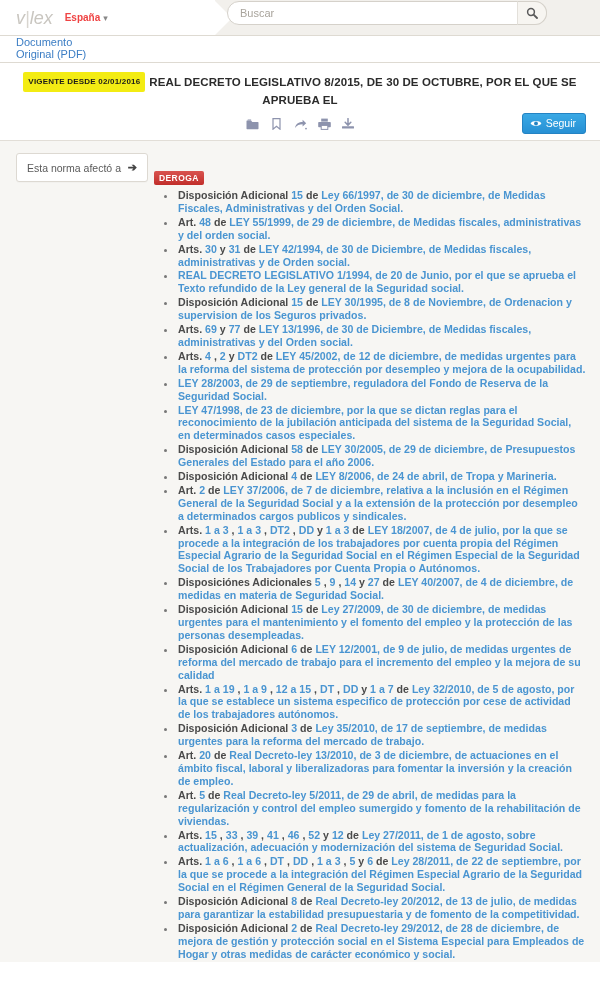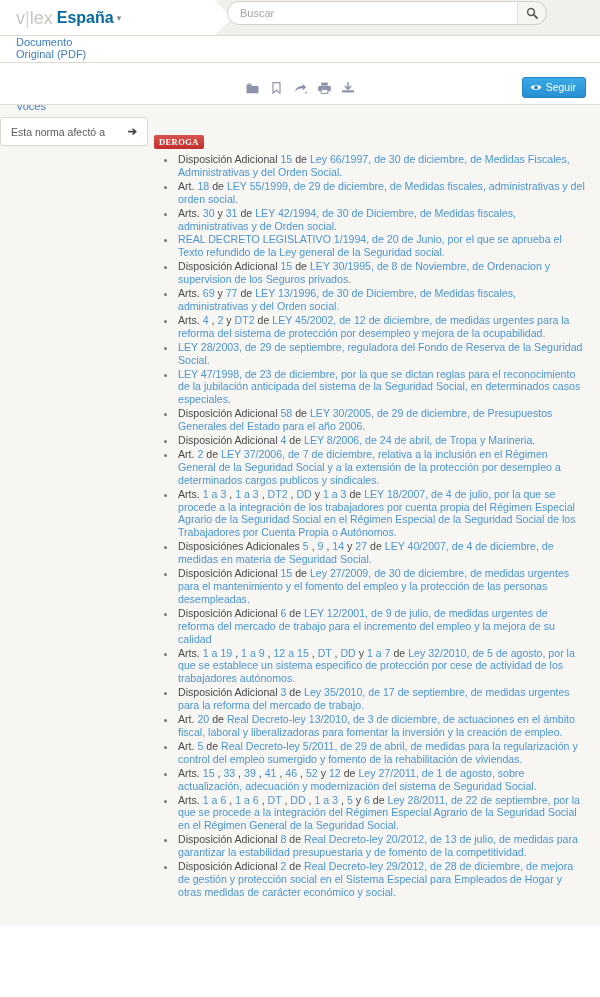--- a/index.html
+++ b/index.html
@@ -43,31 +43,32 @@
     width: 0; height: 0;
     border-left: 18px solid #ffffff;
     border-top: 18px solid transparent;
     border-bottom: 18px solid transparent;
   }
   .logo {
     font-size: 18px;
     color: #c9c6c0;
     letter-spacing: 0px;
     font-weight: 400;
-    margin-right: 4px;
+    margin-right: 12px;
     line-height: 1;
+    font-style: italic;
   }
   .logo .bar {
     color: #d8d5cf;
     font-weight: 300;
   }
   .country {
-    font-size: 16px;
-    font-weight: bold;
-    color: #0369a1;
+    font-size: 10px;
+    font-weight: bold;
+    color: #ef4444;
   }
   .country-caret {
     font-size: 9px;
     color: #888;
     margin-left: 3px;
   }
   .search-area {
     position: absolute;
     left: 227px; top: 1px;
     width: 320px; height: 36px;
@@ -198,20 +199,21 @@
   .content {
     display: flex;
     background: #f7f6f3;
     min-height: 820px;
     padding-top: 12px;
     box-sizing: border-box;
   }
   .leftcol {
     width: 148px;
     flex: 0 0 148px;
+    padding-left: 16px;
     box-sizing: border-box;
   }
   .affect-box {
     background: #fff;
     border: 1px solid #ddd9d2;
     border-radius: 3px;
     padding: 7px 10px;
     font-size: 10.5px;
     color: #5a5a5a;
     display: flex;
@@ -245,26 +247,26 @@
     display: inline-block;
     margin-top: 18px;
     background: #c9302c;
     background-image: linear-gradient(#d9534f, #c12e2a);
     color: #fff;
     font-size: 8.5px;
     font-weight: bold;
     letter-spacing: 0.4px;
     padding: 2px 5px;
     border-radius: 2px;
-    font-family: Liberation Serif, serif;
   }
   ul.affect-list {
     margin: 4px 0 0 0;
     padding-left: 22px;
     list-style: disc;
+    font-weight: bold;
   }
   ul.affect-list li {
     font-size: 10.6px;
     line-height: 12.9px;
     color: #4a4a4a;
     margin: 0 0 1px 0;
     padding-left: 2px;
   }
   ul.affect-list li::marker { color: #777; font-size: 9px; }
   .lnk { color: #4a95d1; cursor: pointer; }
@@ -294,20 +296,23 @@
 </div>
 
 <div class="tabbar">
   <div class="tab">Documento</div>
   <div class="tab">Original (PDF)</div>
   <div class="tab active">Análisis</div>
   <div class="tab">Voces</div>
 </div>
 
 <div class="titleblock">
+  <div class="title-line">
+    <span class="vigente-badge">VIGENTE DESDE 02/01/2016</span><span>REAL DECRETO LEGISLATIVO 8/2015, DE 30 DE OCTUBRE, POR EL QUE SE APRUEBA EL</span>
+  </div>
 
   <div class="tools-row">
     <span class="tool-icon">
       <svg width="13" height="11" viewBox="0 0 13 11">
         <path d="M0.5 2.2 L0.5 9.6 A0.6 0.6 0 0 0 1.1 10.2 L11.9 10.2 A0.6 0.6 0 0 0 12.5 9.6 L12.5 3.6 A0.6 0.6 0 0 0 11.9 3.0 L6.3 3.0 L5.0 1.5 L1.1 1.5 A0.6 0.6 0 0 0 0.5 2.2 Z" fill="#8d93ad"></path>
         <rect x="1.6" y="0.4" width="3.6" height="1.2" rx="0.4" fill="#8d93ad"></rect>
       </svg>
     </span>
     <span class="tool-icon">
       <svg width="9" height="12" viewBox="0 0 9 12">
@@ -351,21 +356,21 @@
       <span>Esta norma afectó a</span>
       <span class="arrow-right">➔</span>
     </div>
   </div>
 
   <div class="rightcol">
     <div>
       <span class="deroga-badge">DEROGA</span>
       <ul class="affect-list" id="affect-list">
           <li><span class="sep">Disposición Adicional </span><span class="num">15</span><span class="sep"> de </span><span class="lnk">Ley 66/1997, de 30 de diciembre, de Medidas Fiscales, Administrativas y del Orden Social.</span></li>
-          <li><span class="sep">Art. </span><span class="num">18</span><span class="sep"> de </span><span class="lnk">LEY 55/1999, de 29 de diciembre, de Medidas fiscales, administrativas y del orden social.</span></li>
+          <li><span class="sep">Art. </span><span class="num">48</span><span class="sep"> de </span><span class="lnk">LEY 55/1999, de 29 de diciembre, de Medidas fiscales, administrativas y del orden social.</span></li>
           <li><span class="sep">Arts. </span><span class="num">30</span><span class="sep"> y </span><span class="num">31</span><span class="sep"> de </span><span class="lnk">LEY 42/1994, de 30 de Diciembre, de Medidas fiscales, administrativas y de Orden social.</span></li>
           <li><span class="lnk">REAL DECRETO LEGISLATIVO 1/1994, de 20 de Junio, por el que se aprueba el Texto refundido de la Ley general de la Seguridad social.</span></li>
           <li><span class="sep">Disposición Adicional </span><span class="num">15</span><span class="sep"> de </span><span class="lnk">LEY 30/1995, de 8 de Noviembre, de Ordenacion y supervision de los Seguros privados.</span></li>
           <li><span class="sep">Arts. </span><span class="num">69</span><span class="sep"> y </span><span class="num">77</span><span class="sep"> de </span><span class="lnk">LEY 13/1996, de 30 de Diciembre, de Medidas fiscales, administrativas y del Orden social.</span></li>
           <li><span class="sep">Arts. </span><span class="num">4</span><span class="sep"> , </span><span class="num">2</span><span class="sep"> y </span><span class="num">DT2</span><span class="sep"> de </span><span class="lnk">LEY 45/2002, de 12 de diciembre, de medidas urgentes para la reforma del sistema de protección por desempleo y mejora de la ocupabilidad.</span></li>
           <li><span class="lnk">LEY 28/2003, de 29 de septiembre, reguladora del Fondo de Reserva de la Seguridad Social.</span></li>
           <li><span class="lnk">LEY 47/1998, de 23 de diciembre, por la que se dictan reglas para el reconocimiento de la jubilación anticipada del sistema de la Seguridad Social, en determinados casos especiales.</span></li>
           <li><span class="sep">Disposición Adicional </span><span class="num">58</span><span class="sep"> de </span><span class="lnk">LEY 30/2005, de 29 de diciembre, de Presupuestos Generales del Estado para el año 2006.</span></li>
           <li><span class="sep">Disposición Adicional </span><span class="num">4</span><span class="sep"> de </span><span class="lnk">LEY 8/2006, de 24 de abril, de Tropa y Marineria.</span></li>
           <li><span class="sep">Art. </span><span class="num">2</span><span class="sep"> de </span><span class="lnk">LEY 37/2006, de 7 de diciembre, relativa a la inclusión en el Régimen General de la Seguridad Social y a la extensión de la protección por desempleo a determinados cargos publicos y sindicales.</span></li>

